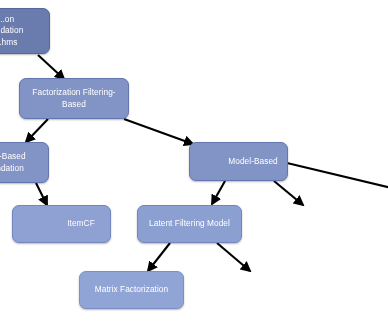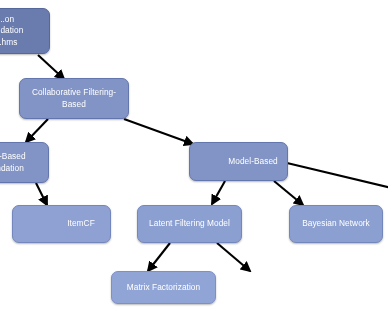--- a/index.html
+++ b/index.html
@@ -86,42 +86,39 @@
     <line x1="217" y1="243" x2="250" y2="271" stroke="#000000" stroke-width="2.1" marker-end="url(#arrow)"></line>
   </svg>
 
   <div class="node n-root" style="left:-38px; top:8px; width:88px; height:46px;">
     <span class="node-label">...on
 ...ndation
 ...hms</span>
   </div>
 
   <div class="node n-cf" style="left:19px; top:78px; width:110px; height:41px;">
-    <span class="node-label">Collaborative Filtering-Based</span>
+    <span class="node-label">Factorization Filtering-Based</span>
   </div>
 
   <div class="node n-nbr" style="left:-36px; top:142px; width:85px; height:41px;">
     <span class="node-label">...d-Based
 ...ndation</span>
   </div>
 
   <div class="node n-model" style="left:189px; top:142px; width:99px; height:39px;padding-left:34px;">
     <span class="node-label">Model-Based</span>
   </div>
 
   <div class="node n-itemcf" style="left:12px; top:205px; width:99px; height:38px;padding-left:44px;">
     <span class="node-label">ItemCF</span>
   </div>
 
   <div class="node n-lsm" style="left:137px; top:205px; width:105px; height:38px;">
     <span class="node-label">Latent Filtering Model</span>
   </div>
 
-  <div class="node n-bayes" style="left:289px; top:205px; width:94px; height:38px;">
-    <span class="node-label">Bayesian Network</span>
-  </div>
 
-  <div class="node n-mf" style="left:79px; top:271px; width:105px; height:33px;margin-left:32px;">
+  <div class="node n-mf" style="left:79px; top:271px; width:105px; height:38px;">
     <span class="node-label">Matrix Factorization</span>
   </div>
 
 
 </div>
 
 </body></html>

